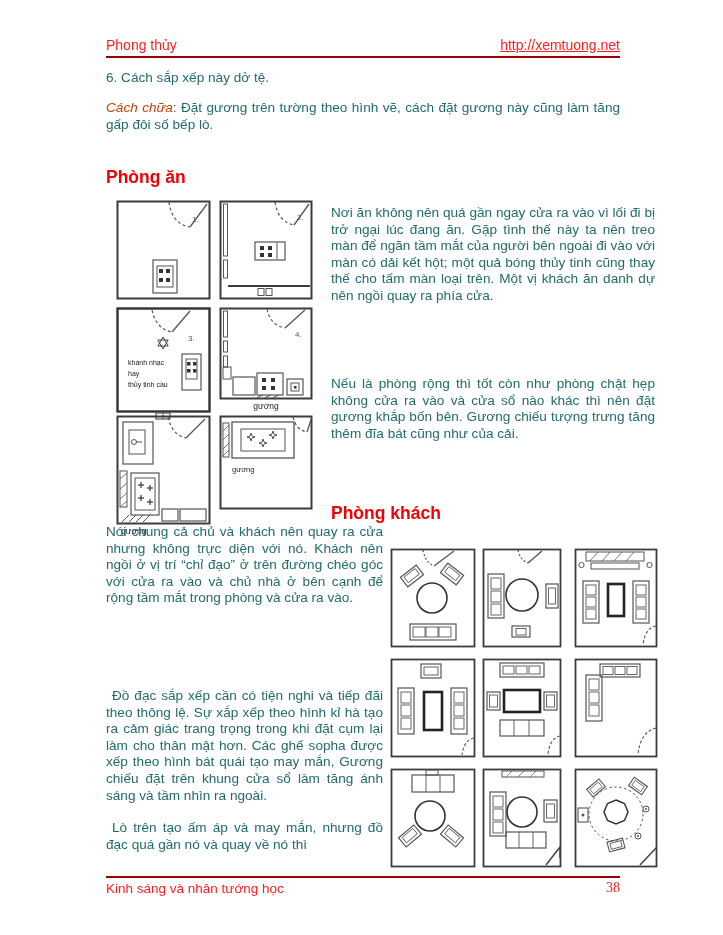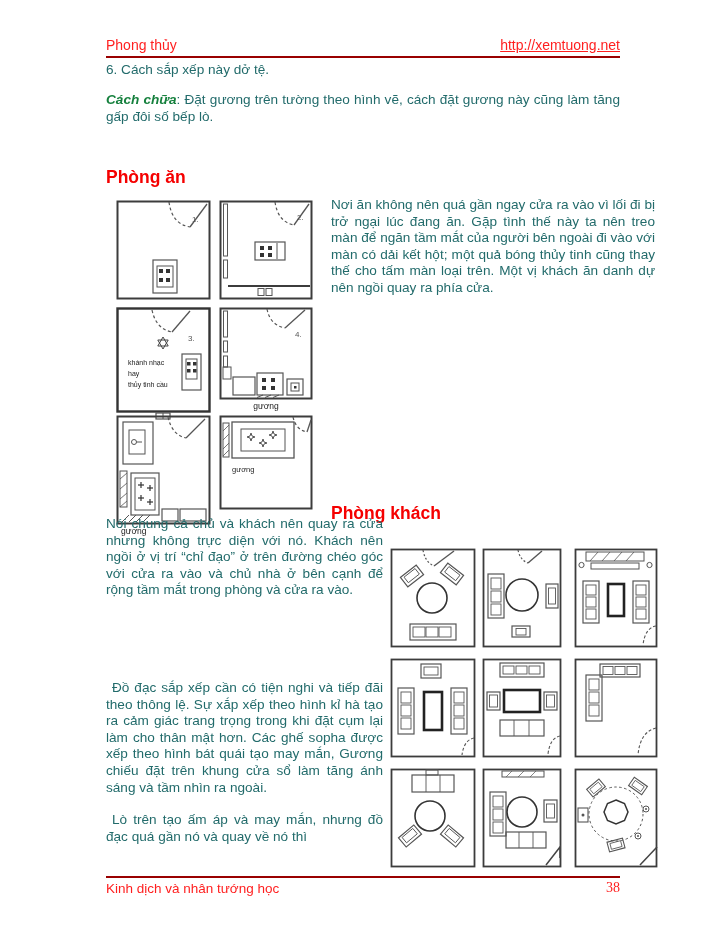--- a/index.html
+++ b/index.html
@@ -3,24 +3,24 @@
 <meta charset="utf-8">
 <style>
   html,body{margin:0;padding:0;background:#ffffff;}
   #page{position:relative;width:723px;height:935px;background:#fff;overflow:hidden;
         font-family:"Liberation Sans",sans-serif;}
   .hdr-left{position:absolute;left:106px;top:37px;font-size:14px;color:#ff1f1f;}
   .hdr-link{position:absolute;right:103px;top:37px;font-size:14px;color:#ff1f1f;text-decoration:underline;cursor:pointer;}
   .rule{position:absolute;left:106px;width:514px;height:2px;background:#990000;}
   .rule-top{top:56px;}
   .rule-bot{top:876px;}
-  .t{color:#226b6b;font-size:13.6px;line-height:16.6px;text-align:justify;}
+  .t{color:#226b6b;font-size:13.6px;line-height:16.6px;text-align:justify;margin-top:8px;}
   .line6{position:absolute;left:106px;top:62px;width:514px;}
   .cure{position:absolute;left:106px;top:92px;width:514px;}
-  .cure-lead{color:#15803d;font-weight:bold;font-style:italic;}
+  .cure-lead{color:#c2410c;font-weight:normal;font-style:italic;}
   .h-red{position:absolute;color:#f50000;font-weight:bold;font-size:17.5px;}
   .h-an{left:106px;top:156px;margin-top:11px;}
   .h-khach{left:331px;top:503px;text-align:center;}
   .din-p1{position:absolute;left:331px;top:197px;width:324px;}
   .din-p2{position:absolute;left:331px;top:368px;width:324px;}
   .liv-p1{position:absolute;left:106px;top:516px;width:277px;}
   .liv-p2{position:absolute;left:106px;top:680px;width:277px;}
   .liv-p3{position:absolute;left:106px;top:812px;width:277px;}
   .indent{text-indent:6px;}
   .ftr-left{position:absolute;left:106px;top:881px;font-size:13.5px;color:#ff1f1f;}
@@ -178,20 +178,21 @@
         <path d="M44,24 L45,27 L48,28 L45,29 L44,32 L43,29 L40,28 L43,27 Z"></path>
         <path d="M54,16 L55,19 L58,20 L55,21 L54,24 L53,21 L50,20 L53,19 Z"></path>
       </g>
       <text x="13" y="57" font-size="7.5" fill="#222">gương</text>
       <path d="M74,2 Q77,15 88,17" fill="none" stroke="#555" stroke-width="1.2" stroke-dasharray="3 2.5"></path>
       <path d="M88,17 L92,5" fill="none" stroke="#555" stroke-width="1.3"></path>
     </svg>
   </div>
 
   <div class="t din-p1">Nơi ăn không nên quá gần ngay cửa ra vào vì lối đi bị trở ngại lúc đang ăn. Gặp tình thế này ta nên treo màn để ngăn tầm mắt của người bên ngoài đi vào với màn có dải kết hột; một quả bóng thủy tinh cũng thay thế cho tấm màn loại trên. Một vị khách ăn danh dự nên ngồi quay ra phía cửa.</div>
+  <div class="t din-p2">Nếu là phòng rộng thì tốt còn như phòng chật hẹp không cửa ra vào và cửa sổ nào khác thì nên đặt gương khắp bốn bên. Gương chiếu tượng trưng tăng thêm đĩa bát cũng như của cải.</div>
 
   <div class="h-red h-khach">Phòng khách</div>
 
   <div class="t liv-p1">Nói chung cả chủ và khách nên quay ra cửa nhưng không trực diện với nó. Khách nên ngồi ở vị trí “chỉ đạo” ở trên đường chéo góc với cửa ra vào và chủ nhà ở bên cạnh để rộng tầm mắt trong phòng và cửa ra vào.</div>
   <div class="t liv-p2 indent">Đồ đạc sắp xếp cần có tiện nghi và tiếp đãi theo thông lệ. Sự xắp xếp theo hình kỉ hà tạo ra cảm giác trang trọng trong khi đặt cụm lại làm cho thân mật hơn. Các ghế sopha được xếp theo hình bát quái tạo may mắn, Gương chiếu đặt trên khung cửa sổ làm tăng ánh sáng và tầm nhìn ra ngoài.</div>
   <div class="t liv-p3 indent">Lò trên tạo ấm áp và may mắn, nhưng đồ đạc quá gần nó và quay về nó thì</div>
 
   <div class="panel" style="left:390px;top:548px;">
     <svg width="86" height="100" viewBox="0 0 86 100">
       <rect x="1.5" y="1.5" width="83" height="97" fill="none" stroke="#3c3c3c" stroke-width="1.8"></rect>
@@ -367,16 +368,16 @@
         <rect x="34" y="72" width="16" height="10" fill="none" stroke="#555" stroke-width="1.1"></rect>
         <rect x="36.5" y="74" width="11" height="6" fill="none" stroke="#555" stroke-width="0.8"></rect>
       </g>
       <circle cx="64" cy="68" r="3" fill="none" stroke="#555" stroke-width="1"></circle>
       <circle cx="64" cy="68" r="1" fill="#555"></circle>
       <path d="M66,97 L83,79" fill="none" stroke="#444" stroke-width="1.5"></path>
     </svg>
   </div>
 
   <div class="rule rule-bot"></div>
-  <div class="ftr-left">Kinh dịch và nhân tướng học</div>
+  <div class="ftr-left">Kinh sáng và nhân tướng học</div>
   <div class="ftr-num">38</div>
 
 </div>
 
 </body></html>

